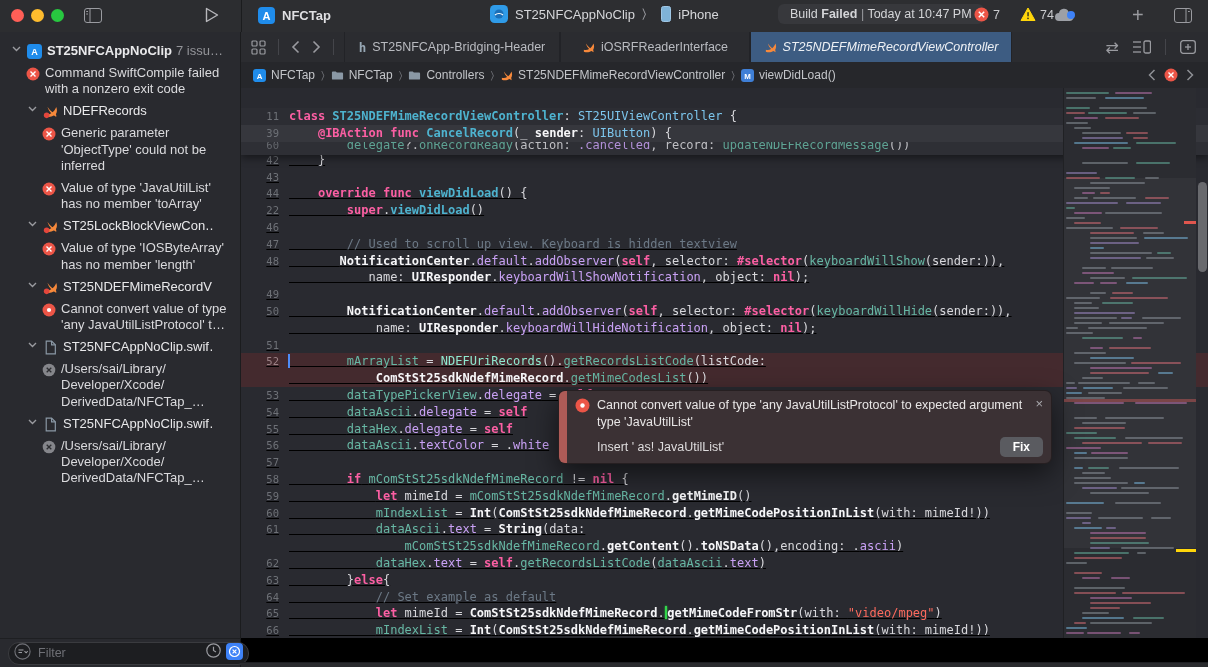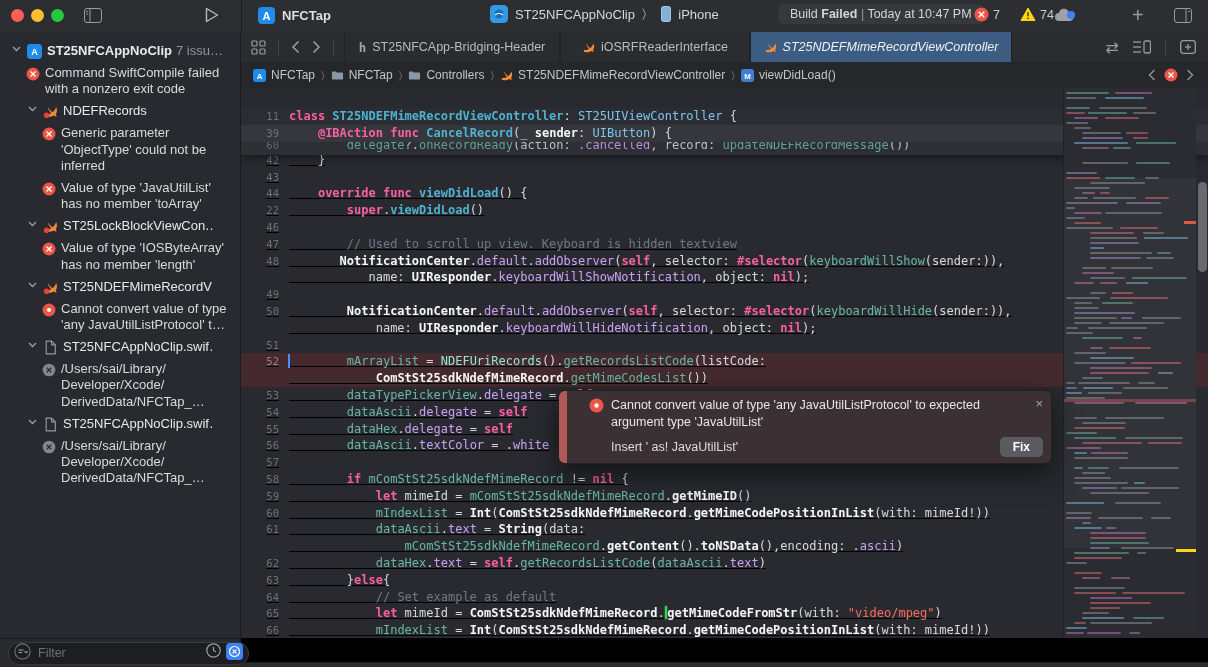--- a/index.html
+++ b/index.html
@@ -73,21 +73,21 @@
   #pinned .r{height:17px;line-height:17px;}
   .p0{background:#2c2d33;margin-top:20px;}
   .p1{background:#36373d;}
   #clipwrap{height:13px;overflow:hidden;background:#2e2f35;}
   #clipwrap .r{transform:translateY(-5px);opacity:.85;}
   #code-lines{position:absolute;top:47px;left:0;right:0;z-index:1;text-decoration:underline;}
 
   
   #popup{position:absolute;left:317px;top:302px;width:492px;z-index:7;background:#3b3134;border-radius:7px;box-shadow:0 10px 28px rgba(0,0,0,.55);display:flex;overflow:hidden;border:1px solid rgba(0,0,0,.35);}
   #popup-stripe{width:8px;background:#ae5b57;flex:none;}
-  #popup-body{flex:1;padding:6px 8px 6px 22px;}
+  #popup-body{flex:1;padding:6px 8px 6px 8px;}
   #popup-msg-row{display:flex;gap:7px;}
   #popup-msg{flex:1;font-size:12.5px;line-height:17px;color:#e8e6e6;}
   #popup-close{flex:none;color:#a8a8ac;font-size:13px;line-height:13px;cursor:default;}
   #popup-fix-row{display:flex;align-items:center;margin-top:6px;padding-left:22px;}
   #popup-fixit{flex:1;font-size:12.5px;color:#dedcdd;}
   #fix-btn{background:#5a5b60;color:#fff;font-size:12px;font-weight:700;border:none;border-radius:5px;padding:3px 13px;cursor:default;}
 
   
   #minimap{position:absolute;top:0;right:12px;width:132px;height:550px;background:#2b2c31;border-left:1px solid rgba(0,0,0,.25);z-index:5;overflow:hidden;}
   .mmbar{position:absolute;height:2px;border-radius:1px;opacity:.5;}

